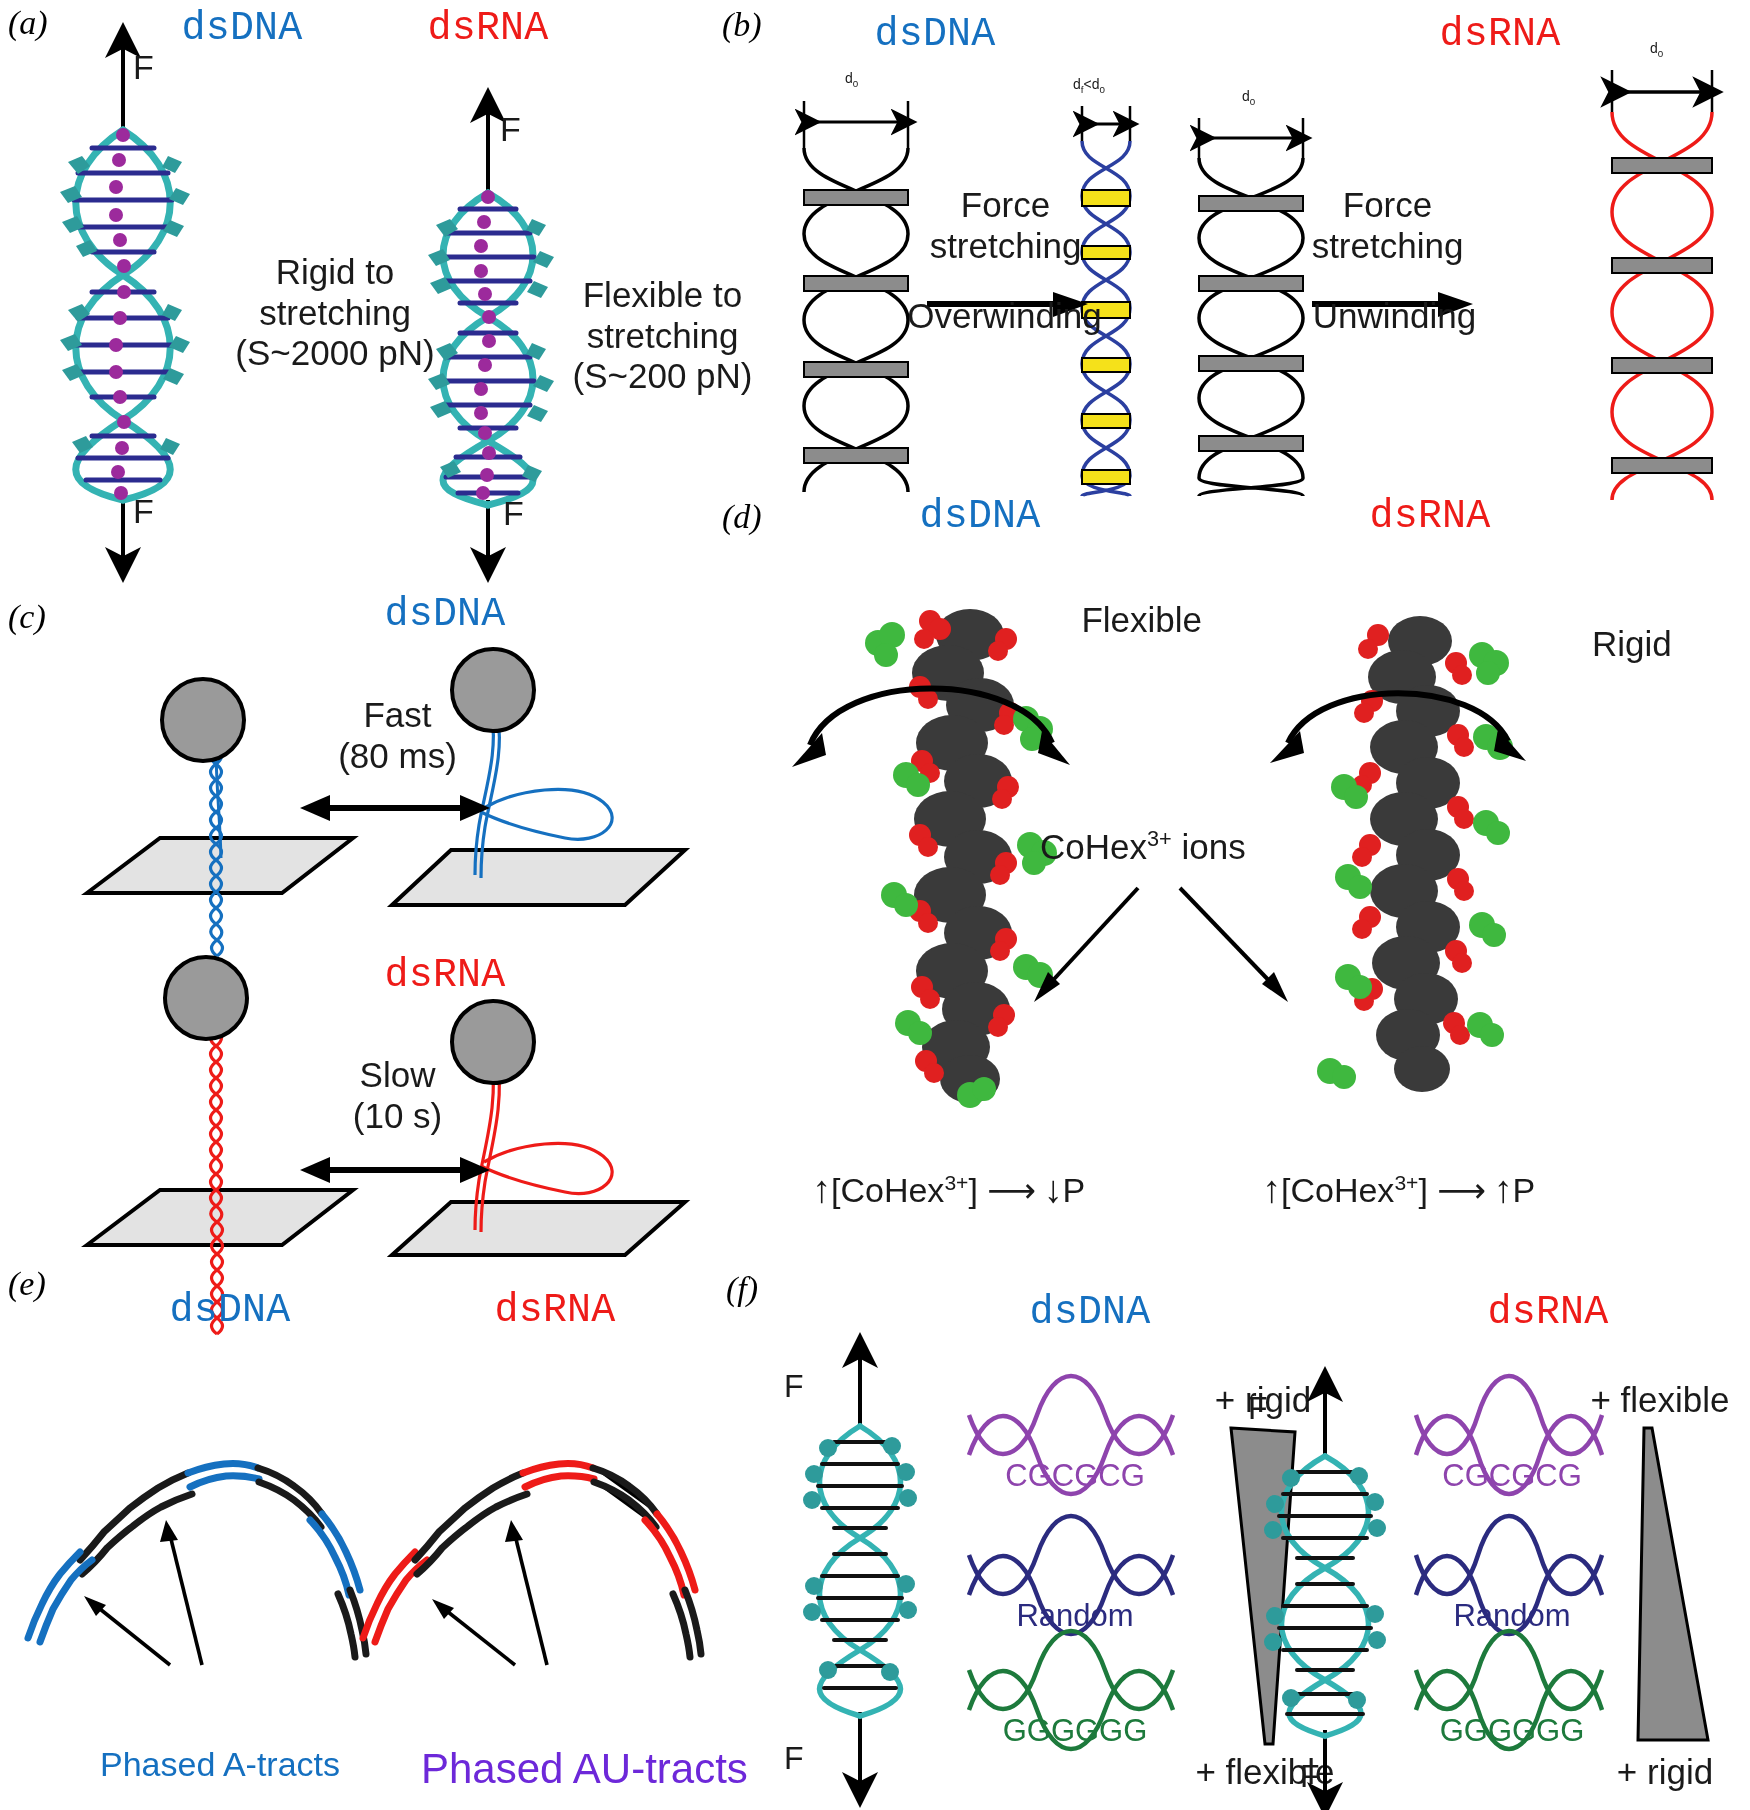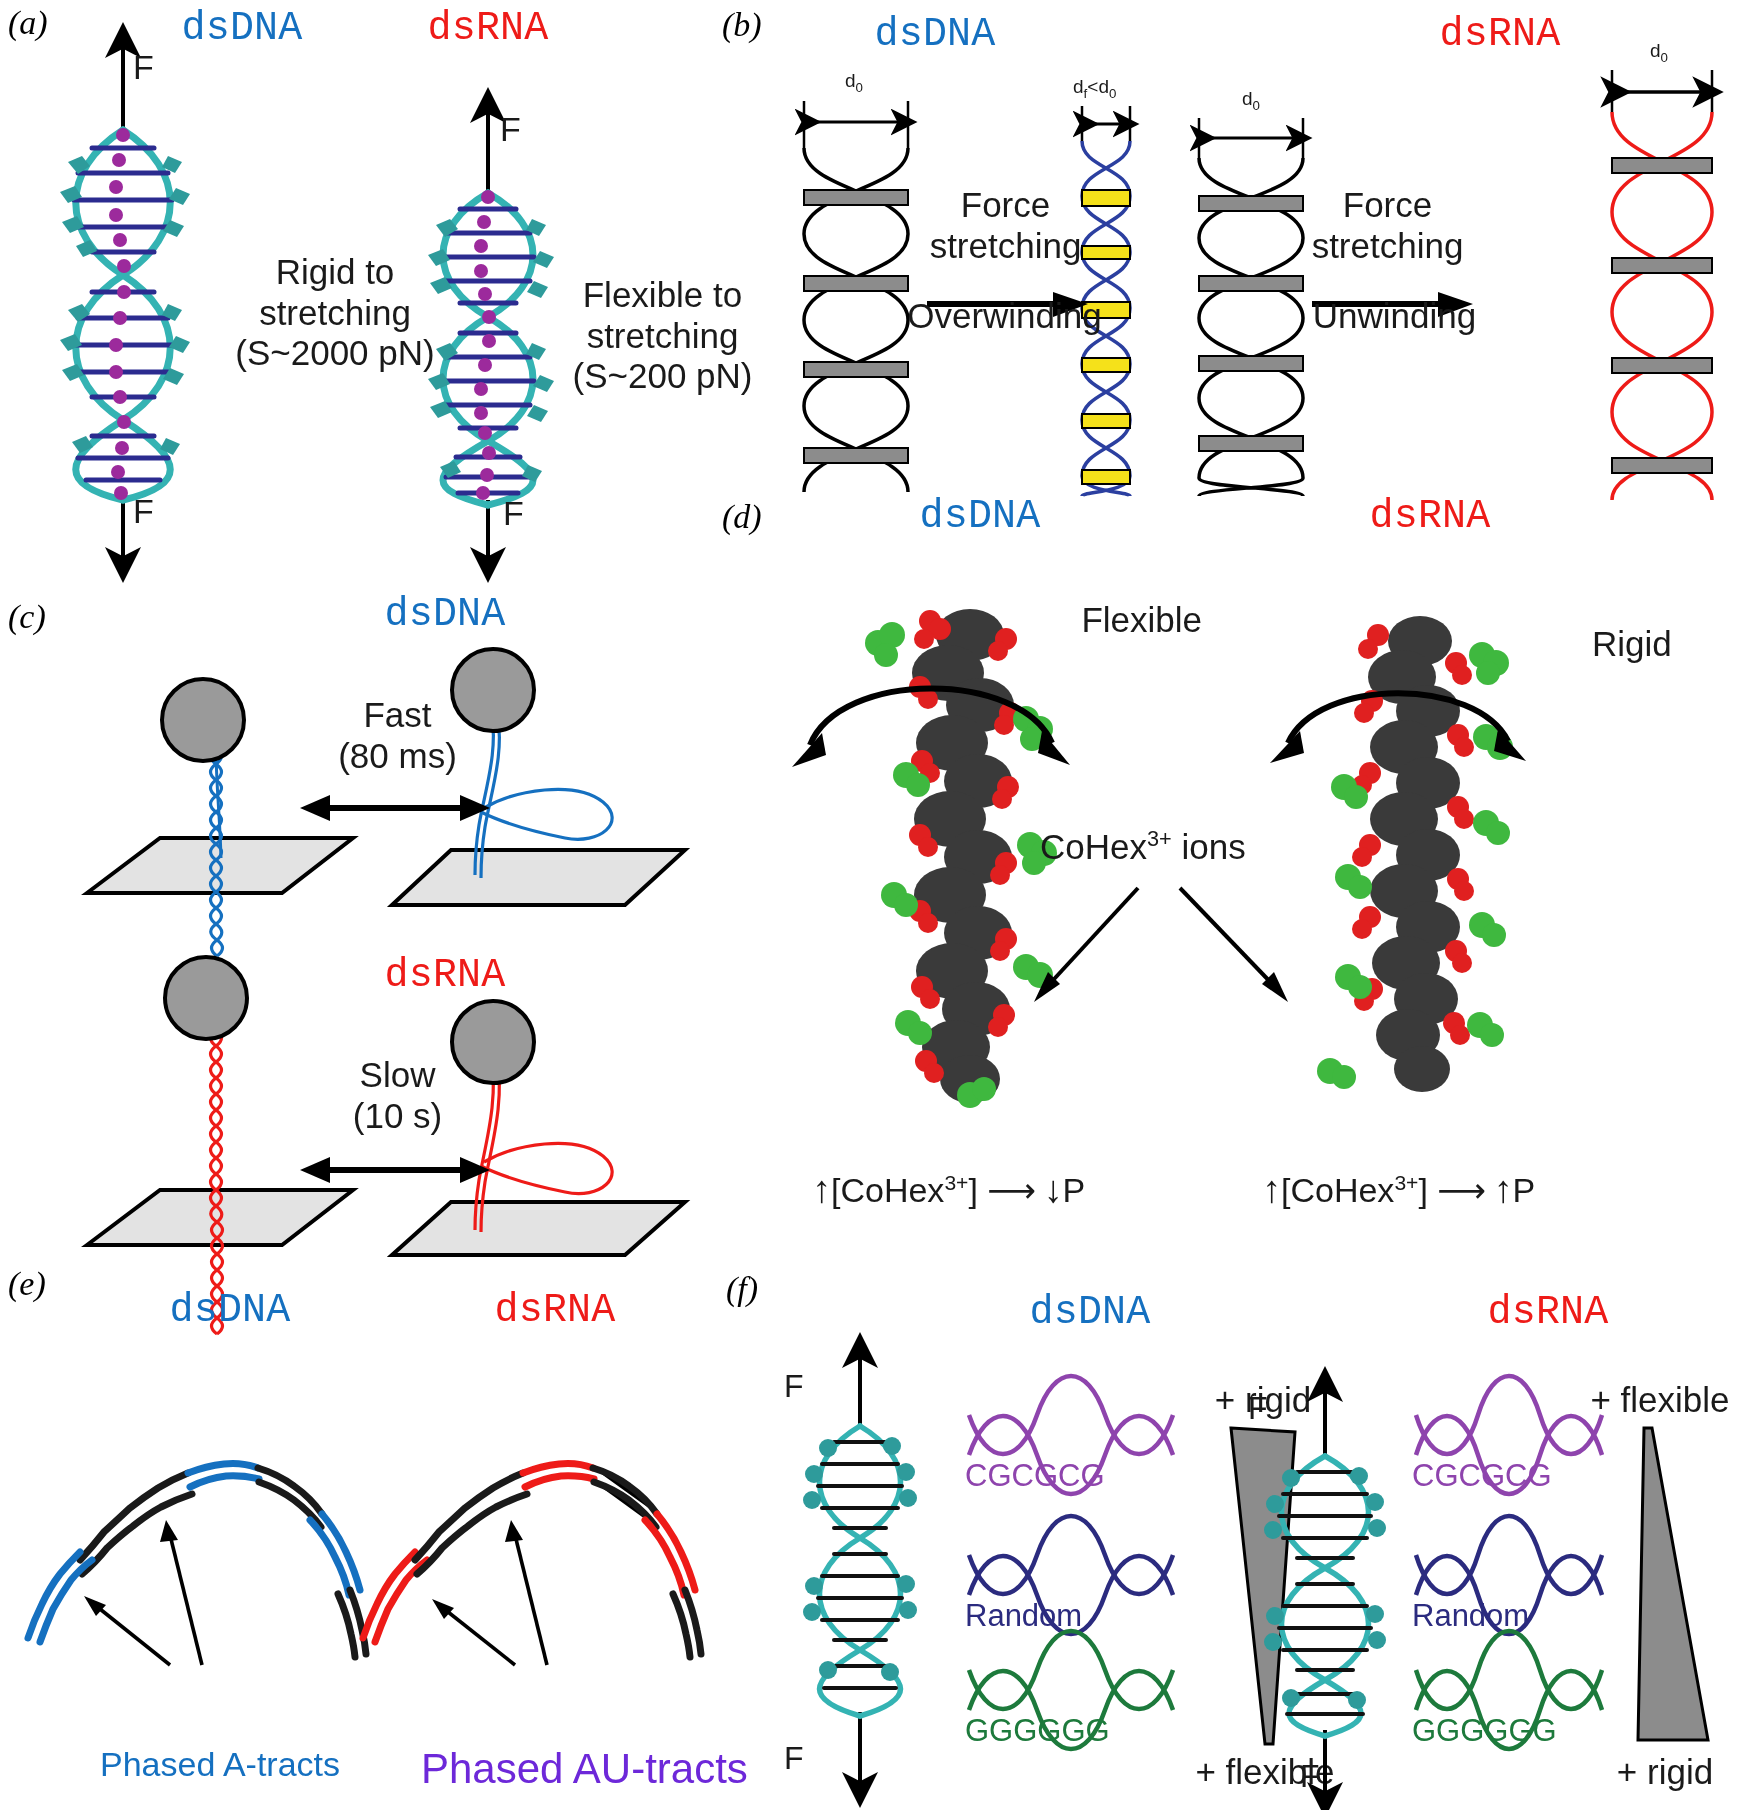--- a/index.html
+++ b/index.html
@@ -4,23 +4,23 @@
 <style>
   html,body{margin:0;padding:0;background:#fff;}
   body{width:1750px;height:1810px;position:relative;
        font-family:"Liberation Sans","DejaVu Sans",sans-serif;color:#1a1a1a;}
   .abs{position:absolute;}
   .panel-letter{font-family:"Liberation Serif","DejaVu Serif",serif;font-style:italic;font-size:34px;color:#000;}
   .mol-label{font-size:40px;font-weight:400;letter-spacing:.2px;font-family:Liberation Mono, monospace;}
   .dna{color:#1570c0;}
   .rna{color:#ee1b18;}
   .cap{font-size:35px;line-height:1.16;text-align:center;color:#1a1a1a;}
-  .tiny{font-size:19px;}
+  .tiny{font-size:14px;}
   svg{display:block;overflow:visible;}
-  .seqlab{font-size:31px;text-align:left;}
+  .seqlab{font-size:31px;text-align:center;}
   .purple{color:#8e44ad;}
   .navy{color:#2b2b7f;}
   .green{color:#1d7a3c;}
   sup{font-size:.62em;}
 </style>
 </head>
 <body>
 
 <div class="abs panel-letter" style="left:8px;top:4px">(a)</div>
 

